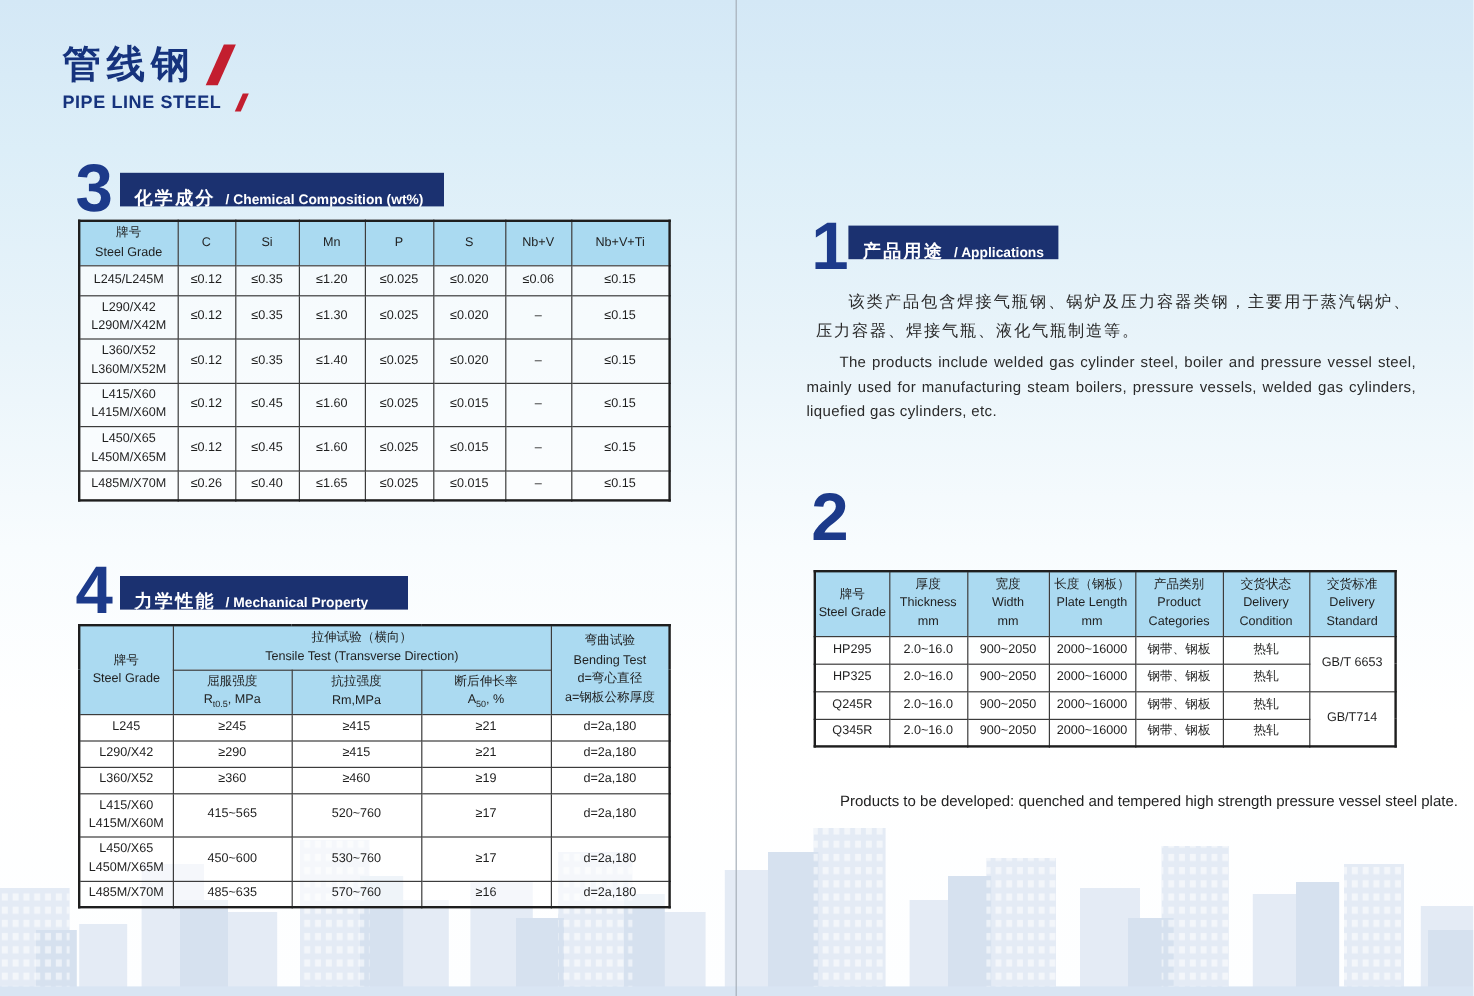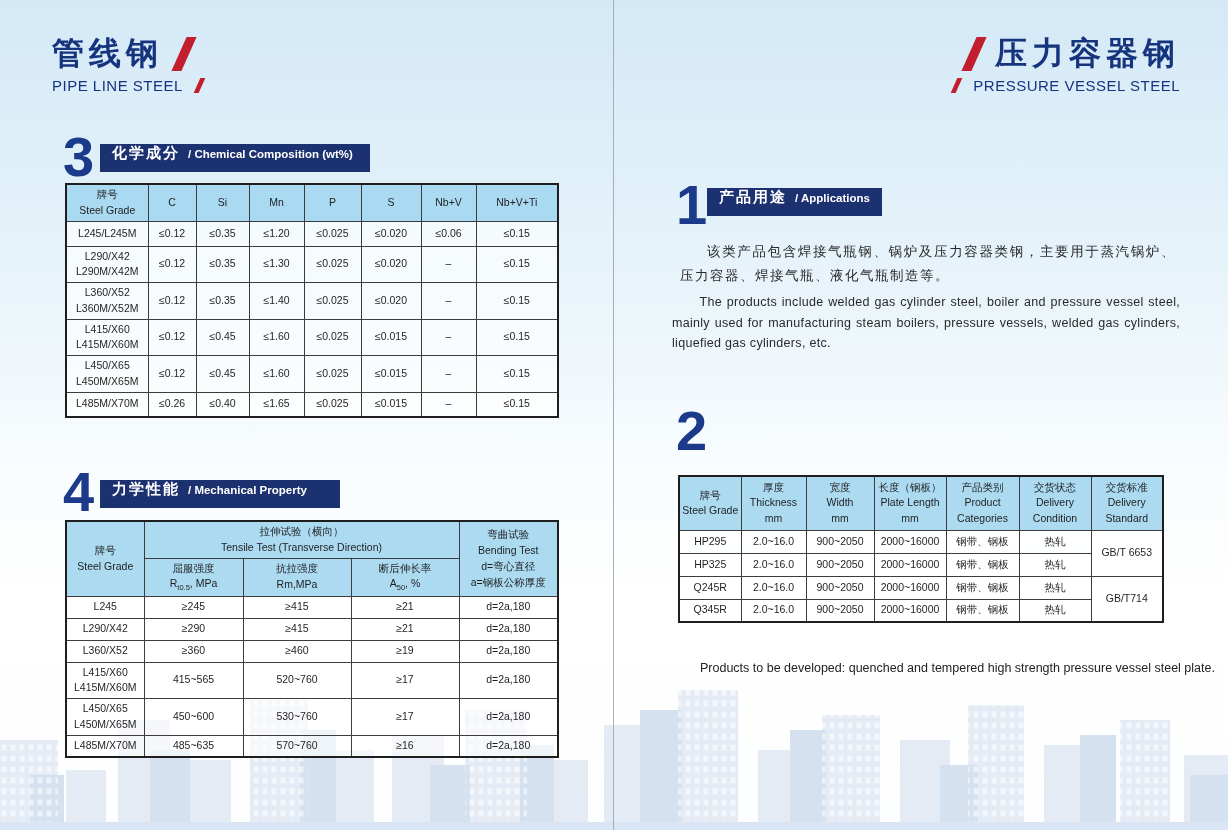--- a/index.html
+++ b/index.html
@@ -11,31 +11,31 @@
   .divider { position:absolute; left:613px; top:0; width:1px; height:830px; background:#a6afb8; }
   .skyline { position:absolute; left:0; bottom:0; }
 
   .page { position:absolute; top:0; width:614px; height:830px; }
   .page-left { left:0; } .page-right { left:614px; }
 
   
   .hdr { position:absolute;text-align:right; }
   .title-row { display:flex; align-items:center; gap:16px; }
   .title-cn { font-size:32px; font-weight:bold; color:#16337d; letter-spacing:5px; line-height:1.1; }
-  .title-en { font-size:15px; font-weight:normal; color:#16337d; letter-spacing:0.5px; }
+  .title-en { font-size:15px; font-weight:bold; color:#16337d; letter-spacing:0.5px; }
   .sub-row { display:flex; align-items:center; gap:14px; margin-top:6px; }
   .slash { display:inline-block; background:#c31e2f; transform:skewX(-24deg); }
   .slash-big { width:10px; height:34px; }
   .slash-small { width:5px; height:15px; }
   .hdr-right { right:48px; text-align:right; }
   .hdr-right .title-row, .hdr-right .sub-row { justify-content:flex-end; }
 
   
   .bignum { position:absolute; font-size:56px; font-weight:800; color:#1c3a8a; line-height:0.92; letter-spacing:-2px; }
-  .banner { position:absolute; background:#1b3170; color:#fff; display:flex; align-items:baseline; padding:0 12px; gap:8px; }
+  .banner { position:absolute; background:#1b3170; color:#fff; display:flex; align-items:baseline; padding:12px 12px; gap:8px; }
   .banner .cn { font-weight:bold; font-size:15px; letter-spacing:2px; }
   .banner .en { font-weight:bold; font-size:11.5px; }
 
   
   table { position:absolute; border-collapse:collapse; table-layout:fixed; border:2px solid #1e1e1e; }
   th,td { border:1px solid #3c3c3c; font-size:10.5px; color:#1f1f1f; text-align:center;
           vertical-align:middle; white-space:pre-line; padding:2px 1px; line-height:1.5; }
   thead th { background:rgba(167,216,240,0.95); font-weight:normal; }
   tbody td { background:rgba(255,255,255,0.62); }
   sub { font-size:7.5px; }
@@ -305,30 +305,20 @@
             <td>570~760</td>
             <td>≥16</td>
             <td>d=2a,180</td>
           </tr>
         </tbody>
     </table>
   </div>
 
   <div class="page page-right">
 
-    <div class="hdr hdr-right" style="top:36px;">
-      <div class="title-row">
-        <span class="slash slash-big"></span>
-        <span class="title-cn">压力容器钢</span>
-      </div>
-      <div class="sub-row">
-        <span class="slash slash-small"></span>
-        <span class="title-en">PRESSURE VESSEL STEEL</span>
-      </div>
-    </div>
 
     <div class="bignum" style="left:62px; top:179px;">1</div>
     <div class="banner" style="left:93px; top:188px; height:28px; min-width:162px;">
       <span class="cn">产品用途</span>
       <span class="en">/ Applications</span>
     </div>
 
     <p class="para para-cn">该类产品包含焊接气瓶钢、锅炉及压力容器类钢，主要用于蒸汽锅炉、压力容器、焊接气瓶、液化气瓶制造等。</p>
     <p class="para para-en">The products include welded gas cylinder steel, boiler and pressure vessel steel, mainly used for manufacturing steam boilers, pressure vessels, welded gas cylinders, liquefied gas cylinders, etc.</p>
 

